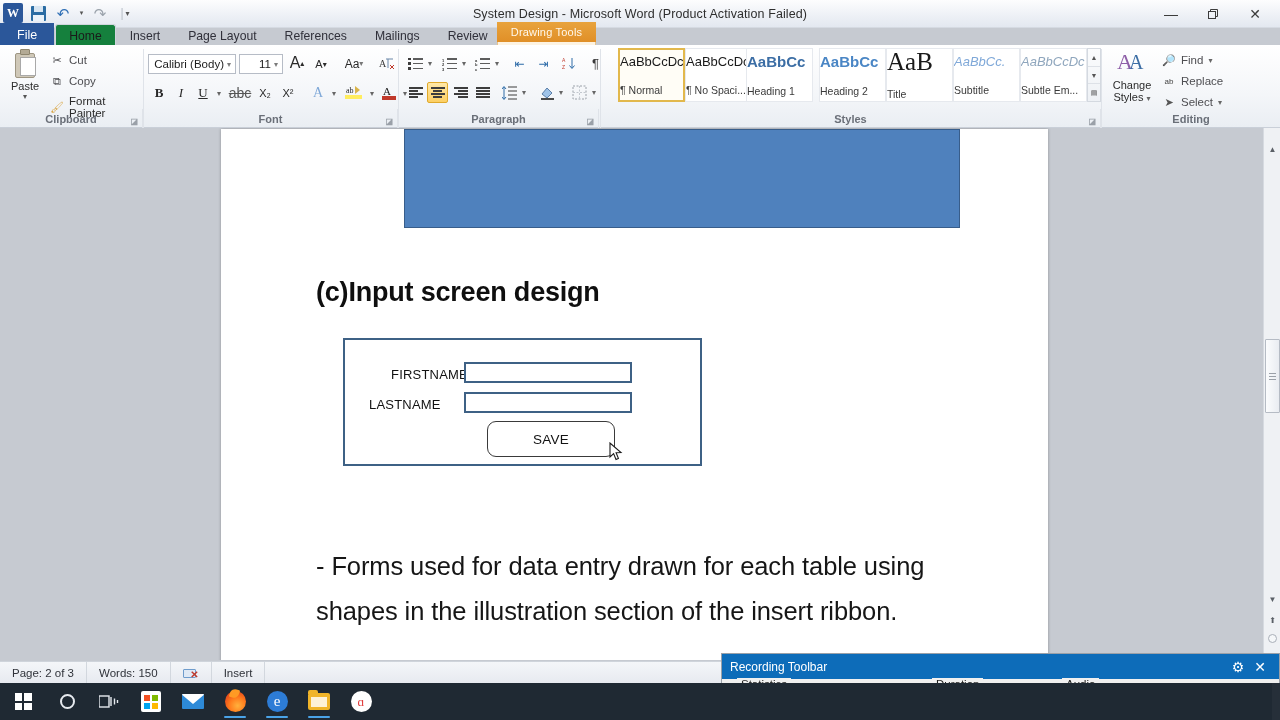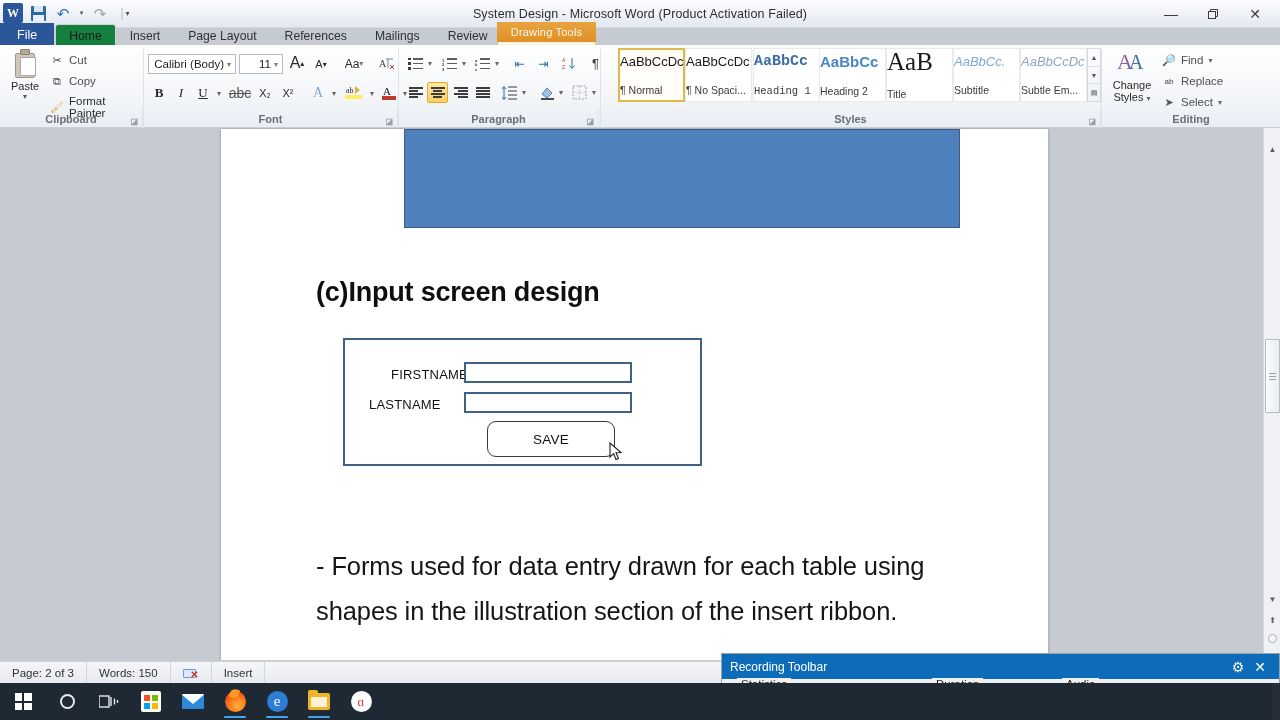--- a/index.html
+++ b/index.html
@@ -551,21 +551,21 @@
 
     <div class="rgroup" style="left:601px;width:500px;">
       <div class="stylebox sel" style="left:17px;">
         <span class="sample">AaBbCcDc</span>
         <span class="nm">¶ Normal</span>
       </div>
       <div class="stylebox" style="left:84px;">
         <span class="sample">AaBbCcDc</span>
         <span class="nm">¶ No Spaci...</span>
       </div>
-      <div class="stylebox" style="left:152px;font-family:Liberation Mono, monospace;">
+      <div class="stylebox" style="left:145px;">
         <span class="sample" style="color:#3c6ea5;font-weight:bold;font-size:15px;">AaBbCс</span>
         <span class="nm">Heading 1</span>
       </div>
       <div class="stylebox" style="left:218px;">
         <span class="sample" style="color:#4a86c5;font-weight:bold;font-size:15px;">AaBbCc</span>
         <span class="nm">Heading 2</span>
       </div>
       <div class="stylebox" style="left:285px;">
         <span class="sample" style="font-size:25px;font-family:'Liberation Serif',serif;color:#1a1a1a;line-height:.95;">AaB</span>
         <span class="nm">Title</span>

